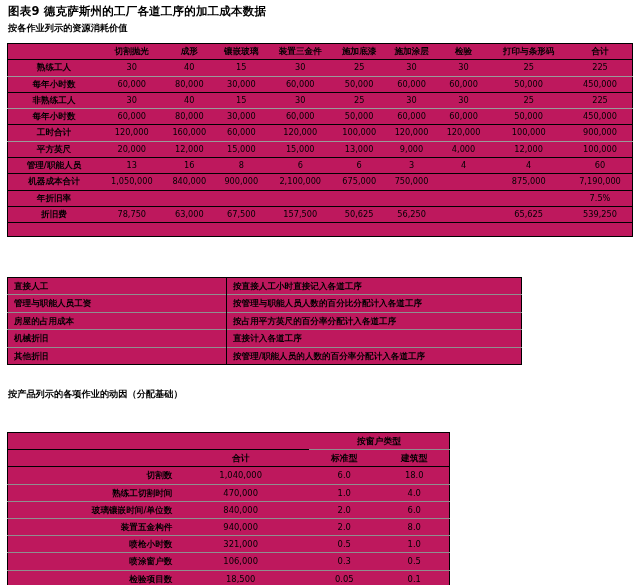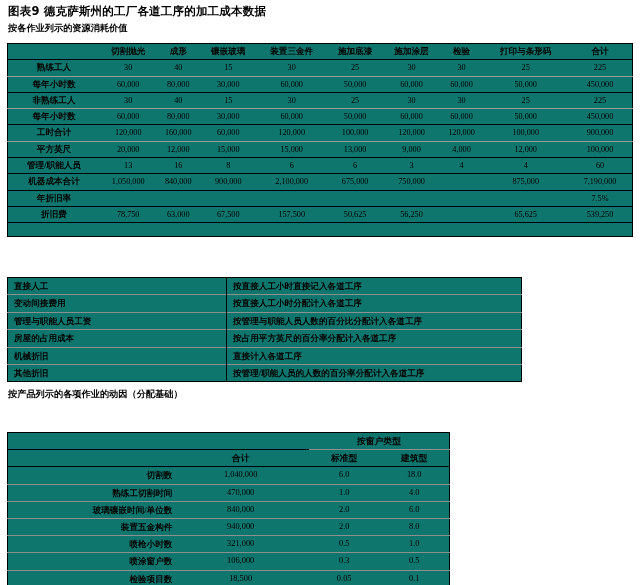--- a/index.html
+++ b/index.html
@@ -48,22 +48,21 @@
     font-weight: bold;
     white-space: nowrap;
   }
   #sec2-heading { top: 255px; }
   #sec3-heading { top: 388px; }
 
   
   table {
     border-collapse: collapse;
     position: absolute;
-    background: #0f766e;
-    font-family: Liberation Serif, serif;
+    background: #be185d;
   }
   td, th {
     padding: 0;
     margin: 0;
     font-weight: normal;
     vertical-align: middle;
   }
 
   
   #tbl-cost {
@@ -320,24 +319,20 @@
   </table>
 
 
   <table id="tbl-drivers">
     <tbody>
       <tr>
         <td class="d-name">直接人工</td>
         <td>按直接人工小时直接记入各道工序</td>
       </tr>
       <tr>
-        <td class="d-name">变动间接费用</td>
-        <td>按直接人工小时分配计入各道工序</td>
-      </tr>
-      <tr>
         <td class="d-name">管理与职能人员工资</td>
         <td>按管理与职能人员人数的百分比分配计入各道工序</td>
       </tr>
       <tr>
         <td class="d-name">房屋的占用成本</td>
         <td>按占用平方英尺的百分率分配计入各道工序</td>
       </tr>
       <tr>
         <td class="d-name">机械折旧</td>
         <td>直接计入各道工序</td>

